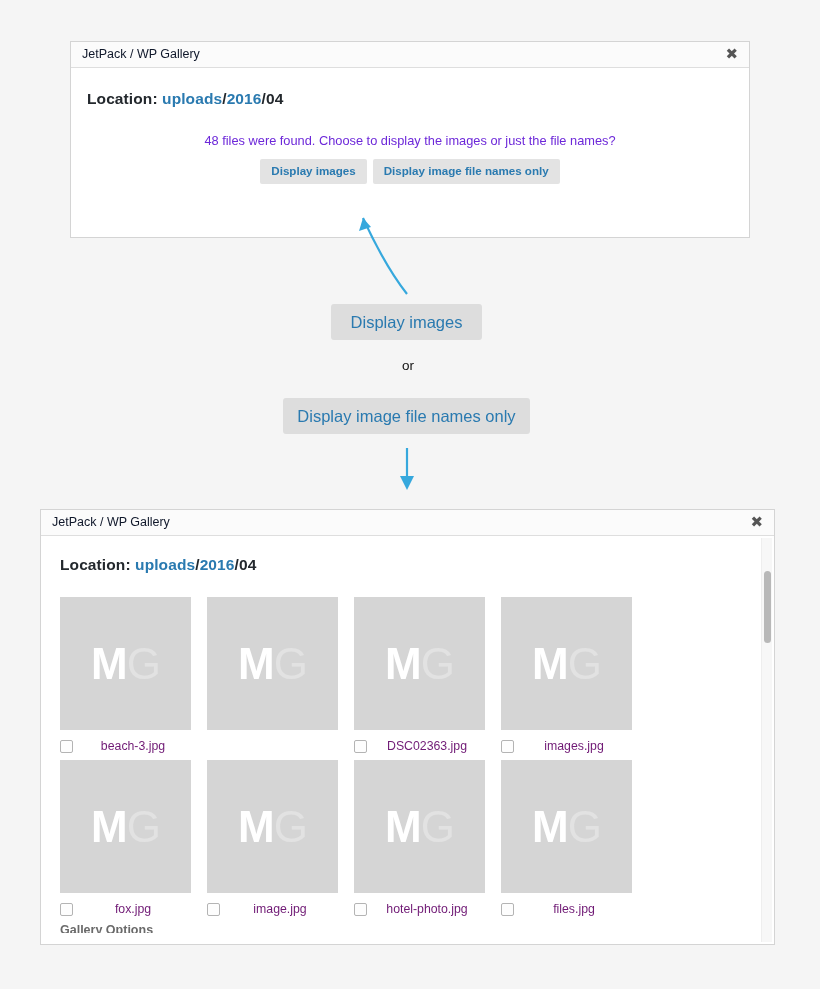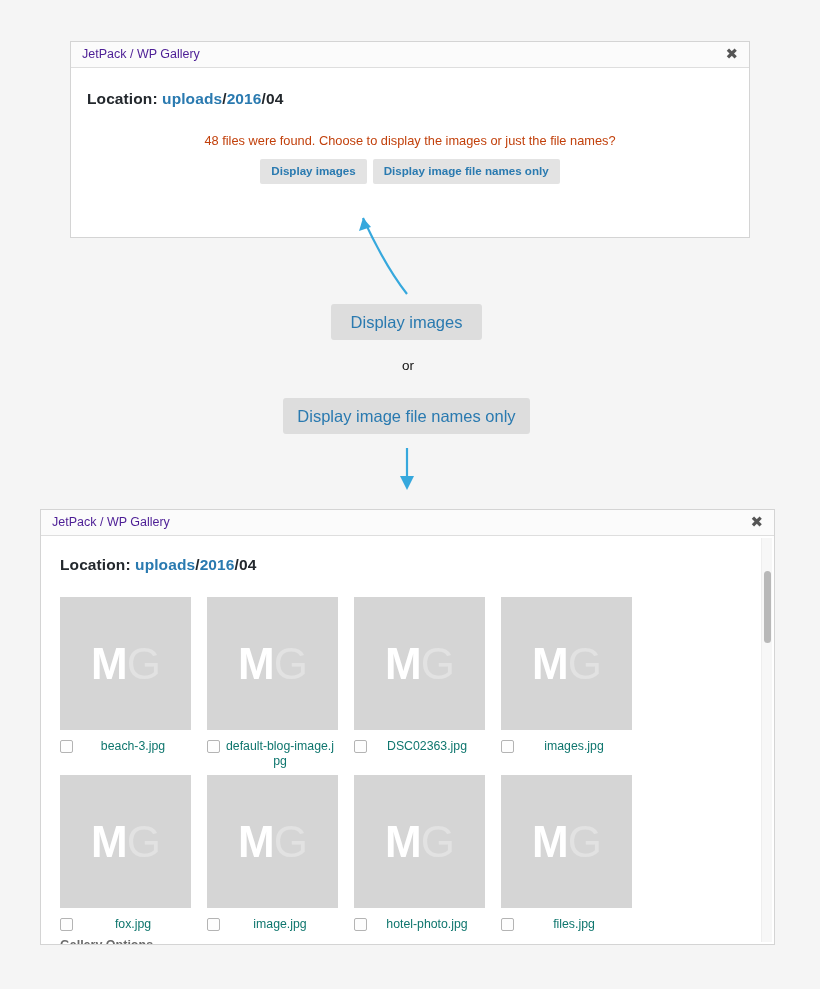--- a/index.html
+++ b/index.html
@@ -25,21 +25,21 @@
   .panel-header {
     height: 26px;
     background: #fbfbfb;
     border-bottom: 1px solid #dedede;
     display: flex;
     align-items: center;
     padding: 0 10px 0 11px;
   }
   .panel-title {
     font-size: 12.5px;
-    color: #4c1d95;
+    color: #0f172a;
     flex: 1;
     line-height: 1;
   }
   .close-icon {
     font-size: 15px;
     font-weight: bold;
     color: #555555;
     line-height: 1;
     cursor: pointer;
     padding: 0 1px;
@@ -64,21 +64,21 @@
     left: 70px;
     top: 41px;
     width: 680px;
     height: 197px;
   }
   #panel-top .panel-body { padding: 22px 0 0 0; }
   #panel-top .location { margin-left: 16px; }
   .found-text {
     text-align: center;
     font-size: 12.8px;
-    color: #c2410c;
+    color: #6d28d9;
     margin-top: 25px;
   }
   .inline-buttons {
     margin-top: 11px;
     display: flex;
     justify-content: center;
     gap: 6px;
   }
   .btn-small {
     background: #e3e3e3;
@@ -222,21 +222,21 @@
     background: #fdfdfd;
     border-radius: 2px;
     flex: 0 0 auto;
     margin-top: 1px;
     cursor: pointer;
   }
   .file-name {
     flex: 1;
     text-align: center;
     font-size: 12.3px;
-    color: #0f766e;
+    color: #701a75;
     line-height: 15px;
     padding: 0 2px 0 4px;
     word-break: break-all;
   }
   .gallery-options {
     margin: 2px 0 0 19px;
     font-size: 12.5px;
     color: #6a6a6a;
     font-weight: bold;
     height: 10px;
@@ -297,24 +297,20 @@
             </div>
             <div class="file-row">
               <span class="file-check"></span>
               <span class="file-name">beach-3.jpg</span>
             </div>
           </div>
           <div class="grid-cell">
             <div class="thumb">
               <span class="thumb-mark"><span class="m">M</span><span class="g">G</span></span>
             </div>
-            <div class="file-row">
-              <span class="file-check"></span>
-              <span class="file-name">default-blog-image.jpg</span>
-            </div>
           </div>
           <div class="grid-cell">
             <div class="thumb">
               <span class="thumb-mark"><span class="m">M</span><span class="g">G</span></span>
             </div>
             <div class="file-row">
               <span class="file-check"></span>
               <span class="file-name">DSC02363.jpg</span>
             </div>
           </div>

